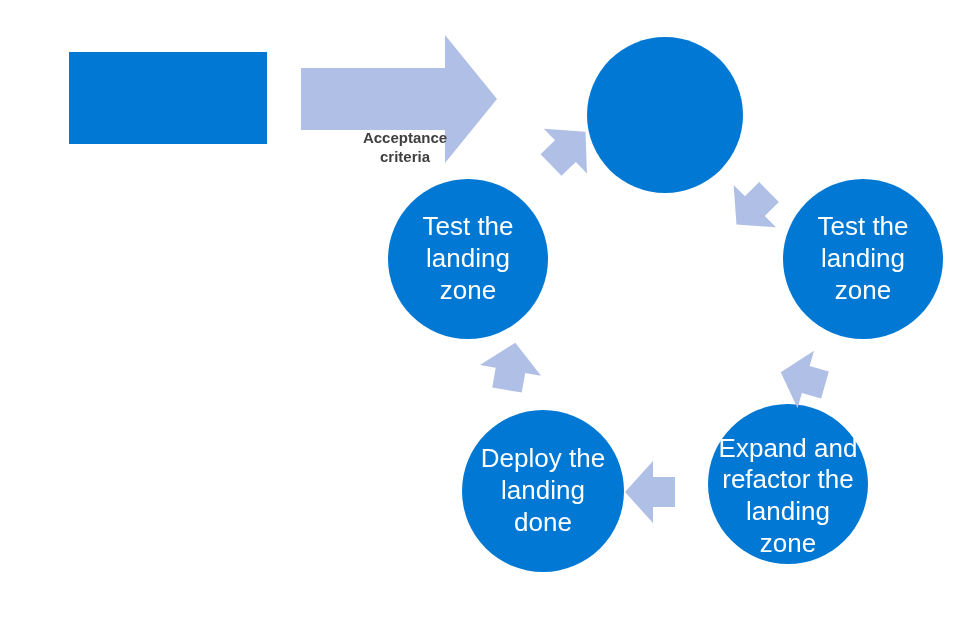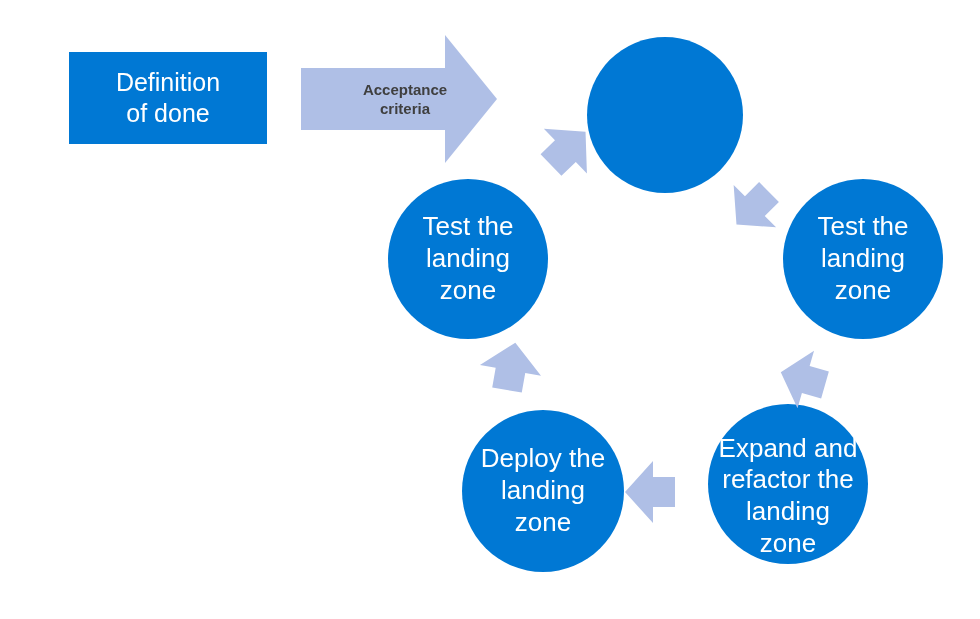--- a/index.html
+++ b/index.html
@@ -50,20 +50,21 @@
     position: absolute;
     display: flex;
     align-items: center;
     justify-content: center;
     text-align: center;
     color: #3f3f3f;
     font-size: 15px;
     font-weight: bold;
     line-height: 1.3;
     white-space: pre-line;
+    margin-top: 48px;
   }
   .circle-text-5 { font-size: 26px; }
   .circle-text-4 { font-size: 19px; }
 </style>
 </head>
 <body>
 
 <div id="canvas">
 
   <svg id="diagram-svg" viewBox="0 0 980 619">
@@ -97,37 +98,35 @@
     <g transform="translate(507,390) rotate(-80)">
       <polygon points="0,-15 20,-15 20,-31 48,0 20,31 20,15 0,15" fill="#AFBFE6"></polygon>
     </g>
 
     <g transform="translate(551,165) rotate(-44)">
       <polygon points="0,-15 20,-15 20,-31 48,0 20,31 20,15 0,15" fill="#AFBFE6"></polygon>
     </g>
 
   </svg>
 
-  <div class="dod-box-label" style="left:69px; top:52px; width:198px; height:92px;">Definition
-of done</div>
 
   <div class="arrow-label" style="left:340px; top:74px; width:130px; height:50px;">Acceptance
 criteria</div>
 
 
   <div class="node-label circle-text-5" style="left:783px; top:179px; width:160px; height:160px;">Test the
 landing
 zone</div>
 
   <div class="node-label circle-text-5" style="left:708px; top:416px; width:160px; height:160px;">Expand and
 refactor the
 landing
 zone</div>
 
   <div class="node-label circle-text-5" style="left:462px; top:410px; width:162px; height:162px;">Deploy the
 landing
-zone</div>
+done</div>
 
   <div class="node-label circle-text-5" style="left:388px; top:179px; width:160px; height:160px;">Test the
 landing
 zone</div>
 
 </div>
 
 </body></html>

